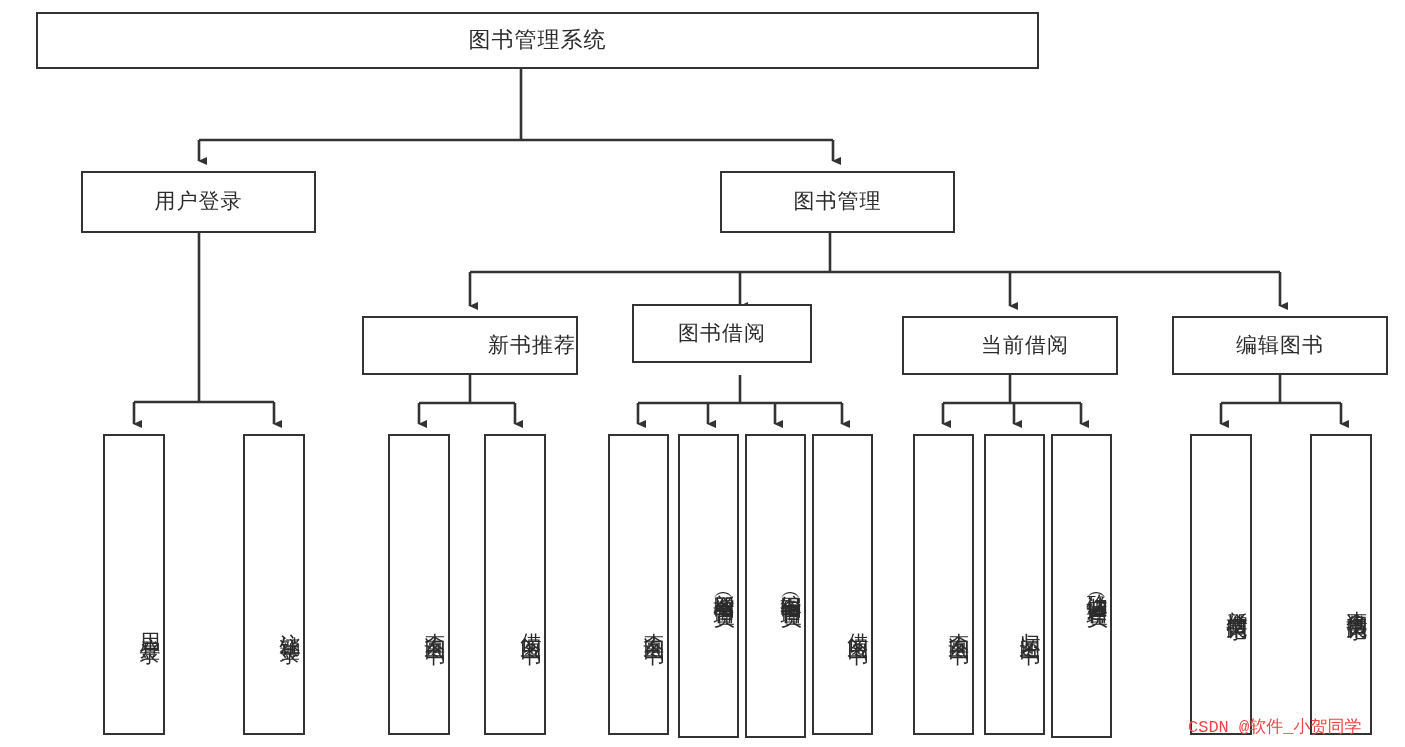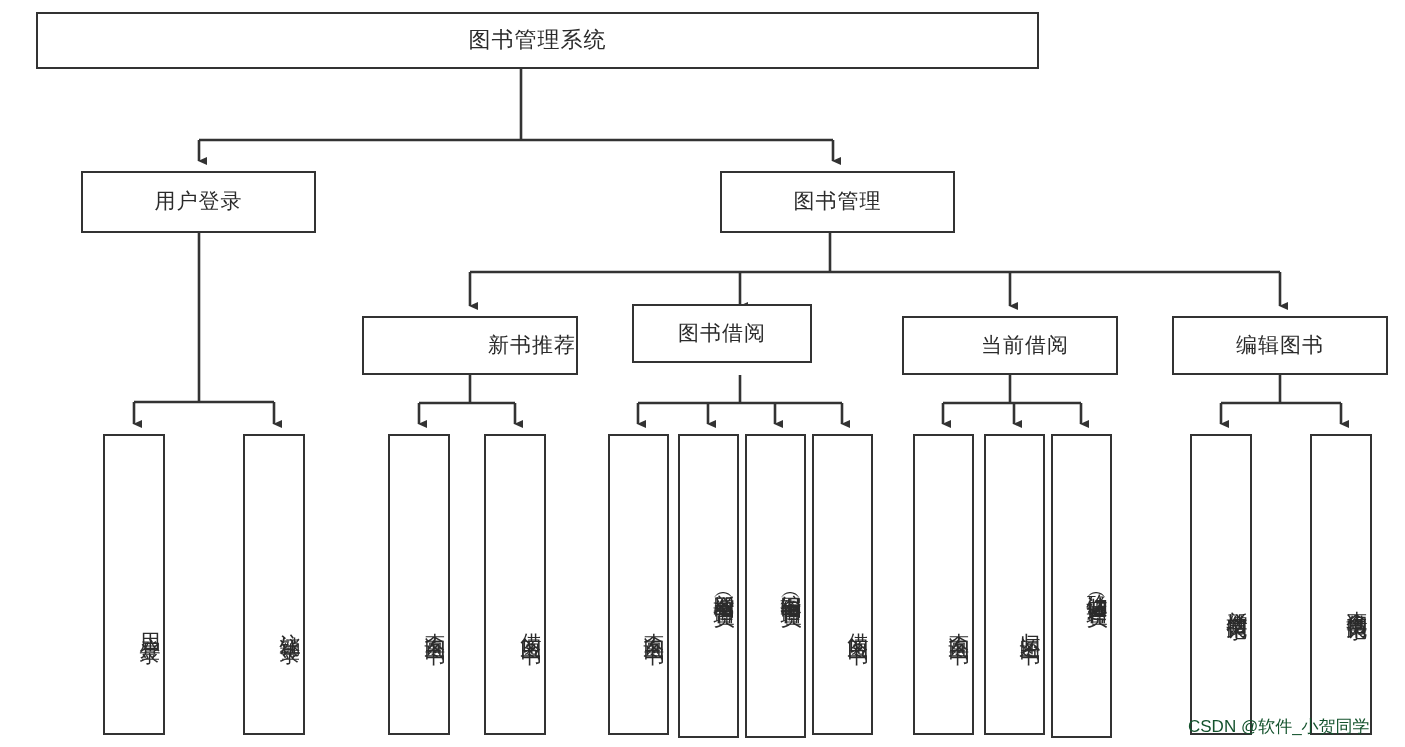--- a/index.html
+++ b/index.html
@@ -54,24 +54,24 @@
     padding-bottom: 6px;
     align-items: flex-start;
     justify-content: center;
   }
   .node.v.tall {
     letter-spacing: 2px;
   }
   .watermark {
     position: absolute;
     font-size: 17px;
-    color: #14532d;
+    color: #ef4444;
     white-space: nowrap;
     z-index: 5;
-    font-family: Liberation Sans, sans-serif;
+    font-family: Liberation Mono, monospace;
   }
 </style>
 </head>
 <body>
 
 <div id="canvas">
 
   <svg id="edges" viewBox="0 0 1405 747" xmlns="http://www.w3.org/2000/svg">
     <defs>
       <marker id="arr" markerWidth="10" markerHeight="10" refX="4" refY="8" orient="auto" markerUnits="userSpaceOnUse">

